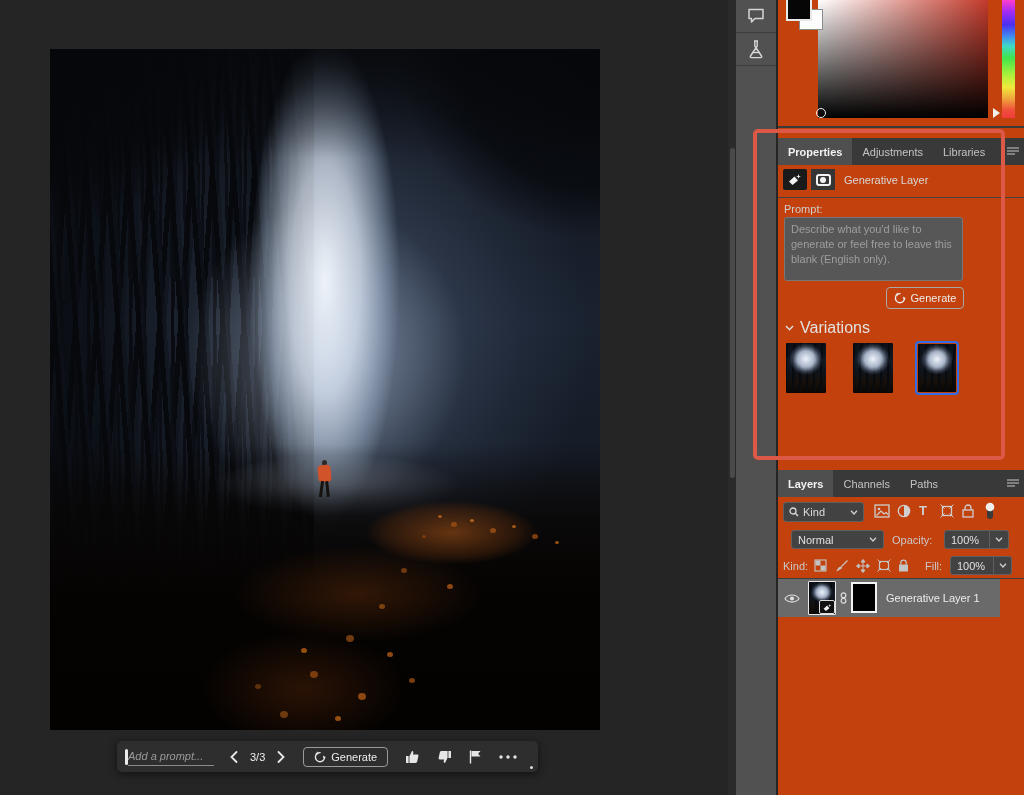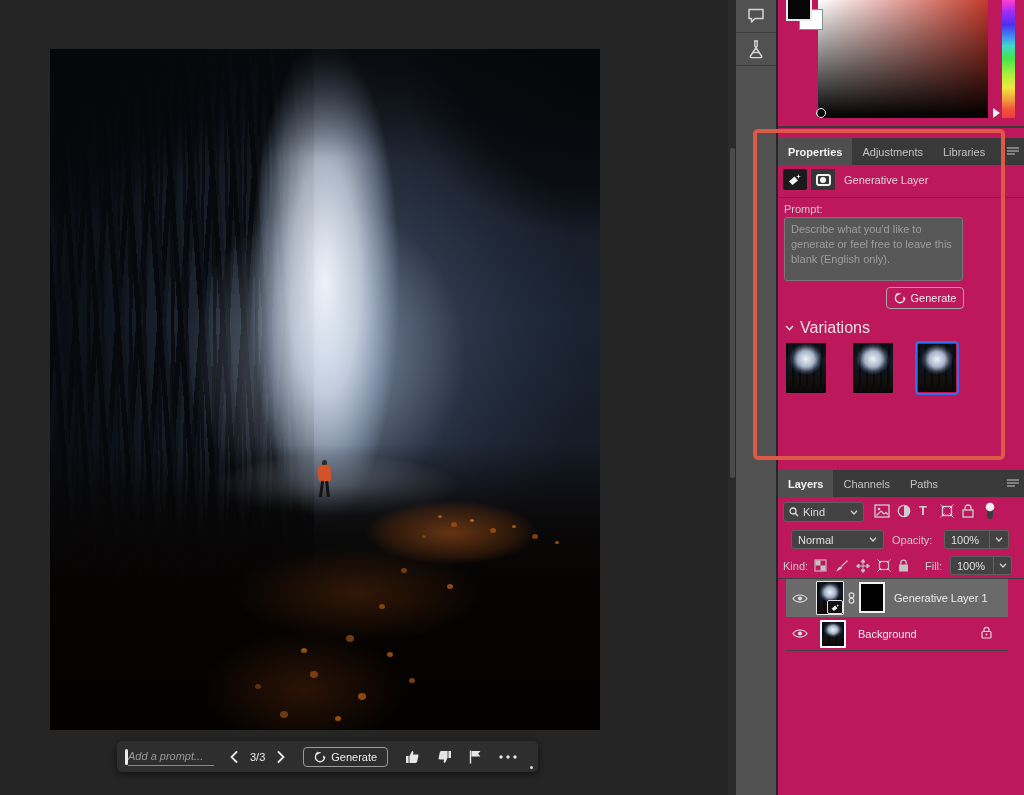--- a/index.html
+++ b/index.html
@@ -76,21 +76,21 @@
   .tb-generate { display:flex; align-items:center; gap:5px; border:1px solid #9a9a9a; border-radius:4px;
     padding:3px 10px; margin-left:16px; color:#ececec; background:none; font-size:11px; font-family:"Liberation Sans", sans-serif; }
   .tb-ico { margin-left:17px; }
   .tb-dot { position:absolute; right:5px; bottom:3px; width:3px; height:3px; background:#dedede; border-radius:50%; }
 
   
   .dock-edge { position:absolute; left:728px; top:0; width:8px; height:795px; background:#2a2a2a; }
   .dock-grab { position:absolute; left:730px; top:148px; width:5px; height:330px; background:#4a4a4a; border-radius:3px; }
   .icon-strip { position:absolute; left:736px; top:0; width:40px; height:795px; background:#515151; }
   .strip-cell { height:33px; display:flex; align-items:center; justify-content:center; border-bottom:1px solid #3d3d3d; }
-  .panels { position:absolute; left:778px; top:0; width:246px; height:795px; background:#be185d; }
+  .panels { position:absolute; left:778px; top:0; width:246px; height:795px; background:#c2410c; }
 
   
   .swatch-black { position:absolute; left:8px; top:-3px; width:26px; height:24px; background:#060606; border:2px solid #e9e9e9; z-index:2; }
   .swatch-white { position:absolute; left:21px; top:9px; width:24px; height:21px; background:#fdfdfd; border:1px solid #8b8b8b; z-index:1; }
   .color-field { position:absolute; left:40px; top:0; width:170px; height:118px;
     background: linear-gradient(to bottom, rgba(0,0,0,0), #000 100%),
                 linear-gradient(to right, #ffffff, #c23a2b); }
   .field-cursor { position:absolute; left:38px; top:108px; width:10px; height:10px; border:1px solid #f0f0f0; border-radius:50%; z-index:3; }
   .hue-bar { position:absolute; left:224px; top:0; width:13px; height:118px;
     background: linear-gradient(180deg, #ff3ecf 0%, #a22bf5 10%, #4a30f0 21%, #3f8df0 31%, #3fd9c9 39%, #3fe44c 49%, #a8f03c 63%, #f0e83c 74%, #f0a23c 84%, #f0503c 93%, #f03c3c 100%); }
@@ -149,21 +149,21 @@
   .opacity-label { position:absolute; left:106px; top:5px; }
   .val-box { position:absolute; top:1px; height:19px; background:#424242; border:1px solid #5f5f5f; border-radius:3px 0 0 3px;
     display:flex; align-items:center; padding:0 6px; color:#e0e0e0; }
   .chev-box { position:absolute; top:1px; width:19px; height:19px; background:#424242; border:1px solid #5f5f5f; border-left:none;
     border-radius:0 3px 3px 0; display:flex; align-items:center; justify-content:center; }
   .lock-row { position:absolute; left:0; top:555px; width:246px; height:24px; font-size:11px; color:#c9c9c9; }
   .lock-label { position:absolute; left:5px; top:5px; }
   .fill-label { position:absolute; left:147px; top:5px; }
   .l-ico { position:absolute; top:4px; }
   .layers-div { position:absolute; left:0; top:578px; width:246px; height:1px; background:#3e3e3e; }
-  .layer-row { position:absolute; left:8px; width:222px; font-size:11px; color:#ececec; }
+  .layer-row { position:absolute; left:0; width:222px; font-size:11px; color:#ececec; }
   .row-gen { top:579px; height:38px; background:#6a6a6a; }
   .row-bg  { top:617px; height:34px; background:transparent; border-bottom:1px solid #444; }
   .eye-cell { position:absolute; left:0; top:0; bottom:0; width:27px; display:flex; align-items:center; justify-content:center; }
   .lthumb { position:absolute; left:30px; top:2px; width:28px; height:34px; border:1px solid #e8e8e8; }
   .lbadge { position:absolute; left:41px; top:21px; width:16px; height:14px; background:#111; border:1px solid #ddd; border-radius:2px;
     display:flex; align-items:center; justify-content:center; z-index:2; }
   .lchain { position:absolute; left:61px; top:13px; }
   .lmask { position:absolute; left:73px; top:3px; width:26px; height:31px; background:#000; border:2px solid #f2f2f2; }
   .lname-gen { position:absolute; left:108px; top:13px; }
   .bthumb { position:absolute; left:34px; top:3px; width:26px; height:28px; border:2px solid #fdfdfd; }
@@ -454,34 +454,17 @@
       <span class="lchain">
         <svg width="9" height="12" viewBox="0 0 9 12">
           <rect x="2.2" y="0.8" width="4.6" height="5" rx="2.2" fill="none" stroke="#dedede" stroke-width="1.2"></rect>
           <rect x="2.2" y="6.2" width="4.6" height="5" rx="2.2" fill="none" stroke="#dedede" stroke-width="1.2"></rect>
         </svg>
       </span>
       <span class="lmask"></span>
       <span class="lname-gen">Generative Layer 1</span>
     </div>
 
-    <div class="layer-row row-bg">
-      <span class="eye-cell">
-        <svg width="16" height="11" viewBox="0 0 16 11">
-          <path d="M1 5.5 C4 0.8, 12 0.8, 15 5.5 C12 10.2, 4 10.2, 1 5.5 Z" fill="none" stroke="#dedede" stroke-width="1.2"></path>
-          <circle cx="8" cy="5.5" r="2.1" fill="#dedede"></circle>
-        </svg>
-      </span>
-      <span class="bthumb mini-forest"></span>
-      <span class="lname-bg">Background</span>
-      <span class="bg-lock">
-        <svg width="11" height="13" viewBox="0 0 11 13">
-          <rect x="1" y="5.5" width="9" height="6.5" rx="1" fill="none" stroke="#d8d8d8" stroke-width="1.2"></rect>
-          <path d="M3 5.5 V3.8 a2.5 2.5 0 0 1 5 0 V5.5" fill="none" stroke="#d8d8d8" stroke-width="1.2"></path>
-          <circle cx="5.5" cy="8.5" r="0.9" fill="#d8d8d8"></circle>
-        </svg>
-      </span>
-    </div>
   </div>
 
   <div class="red-rect"></div>
 
 </div>
 
 </body></html>

